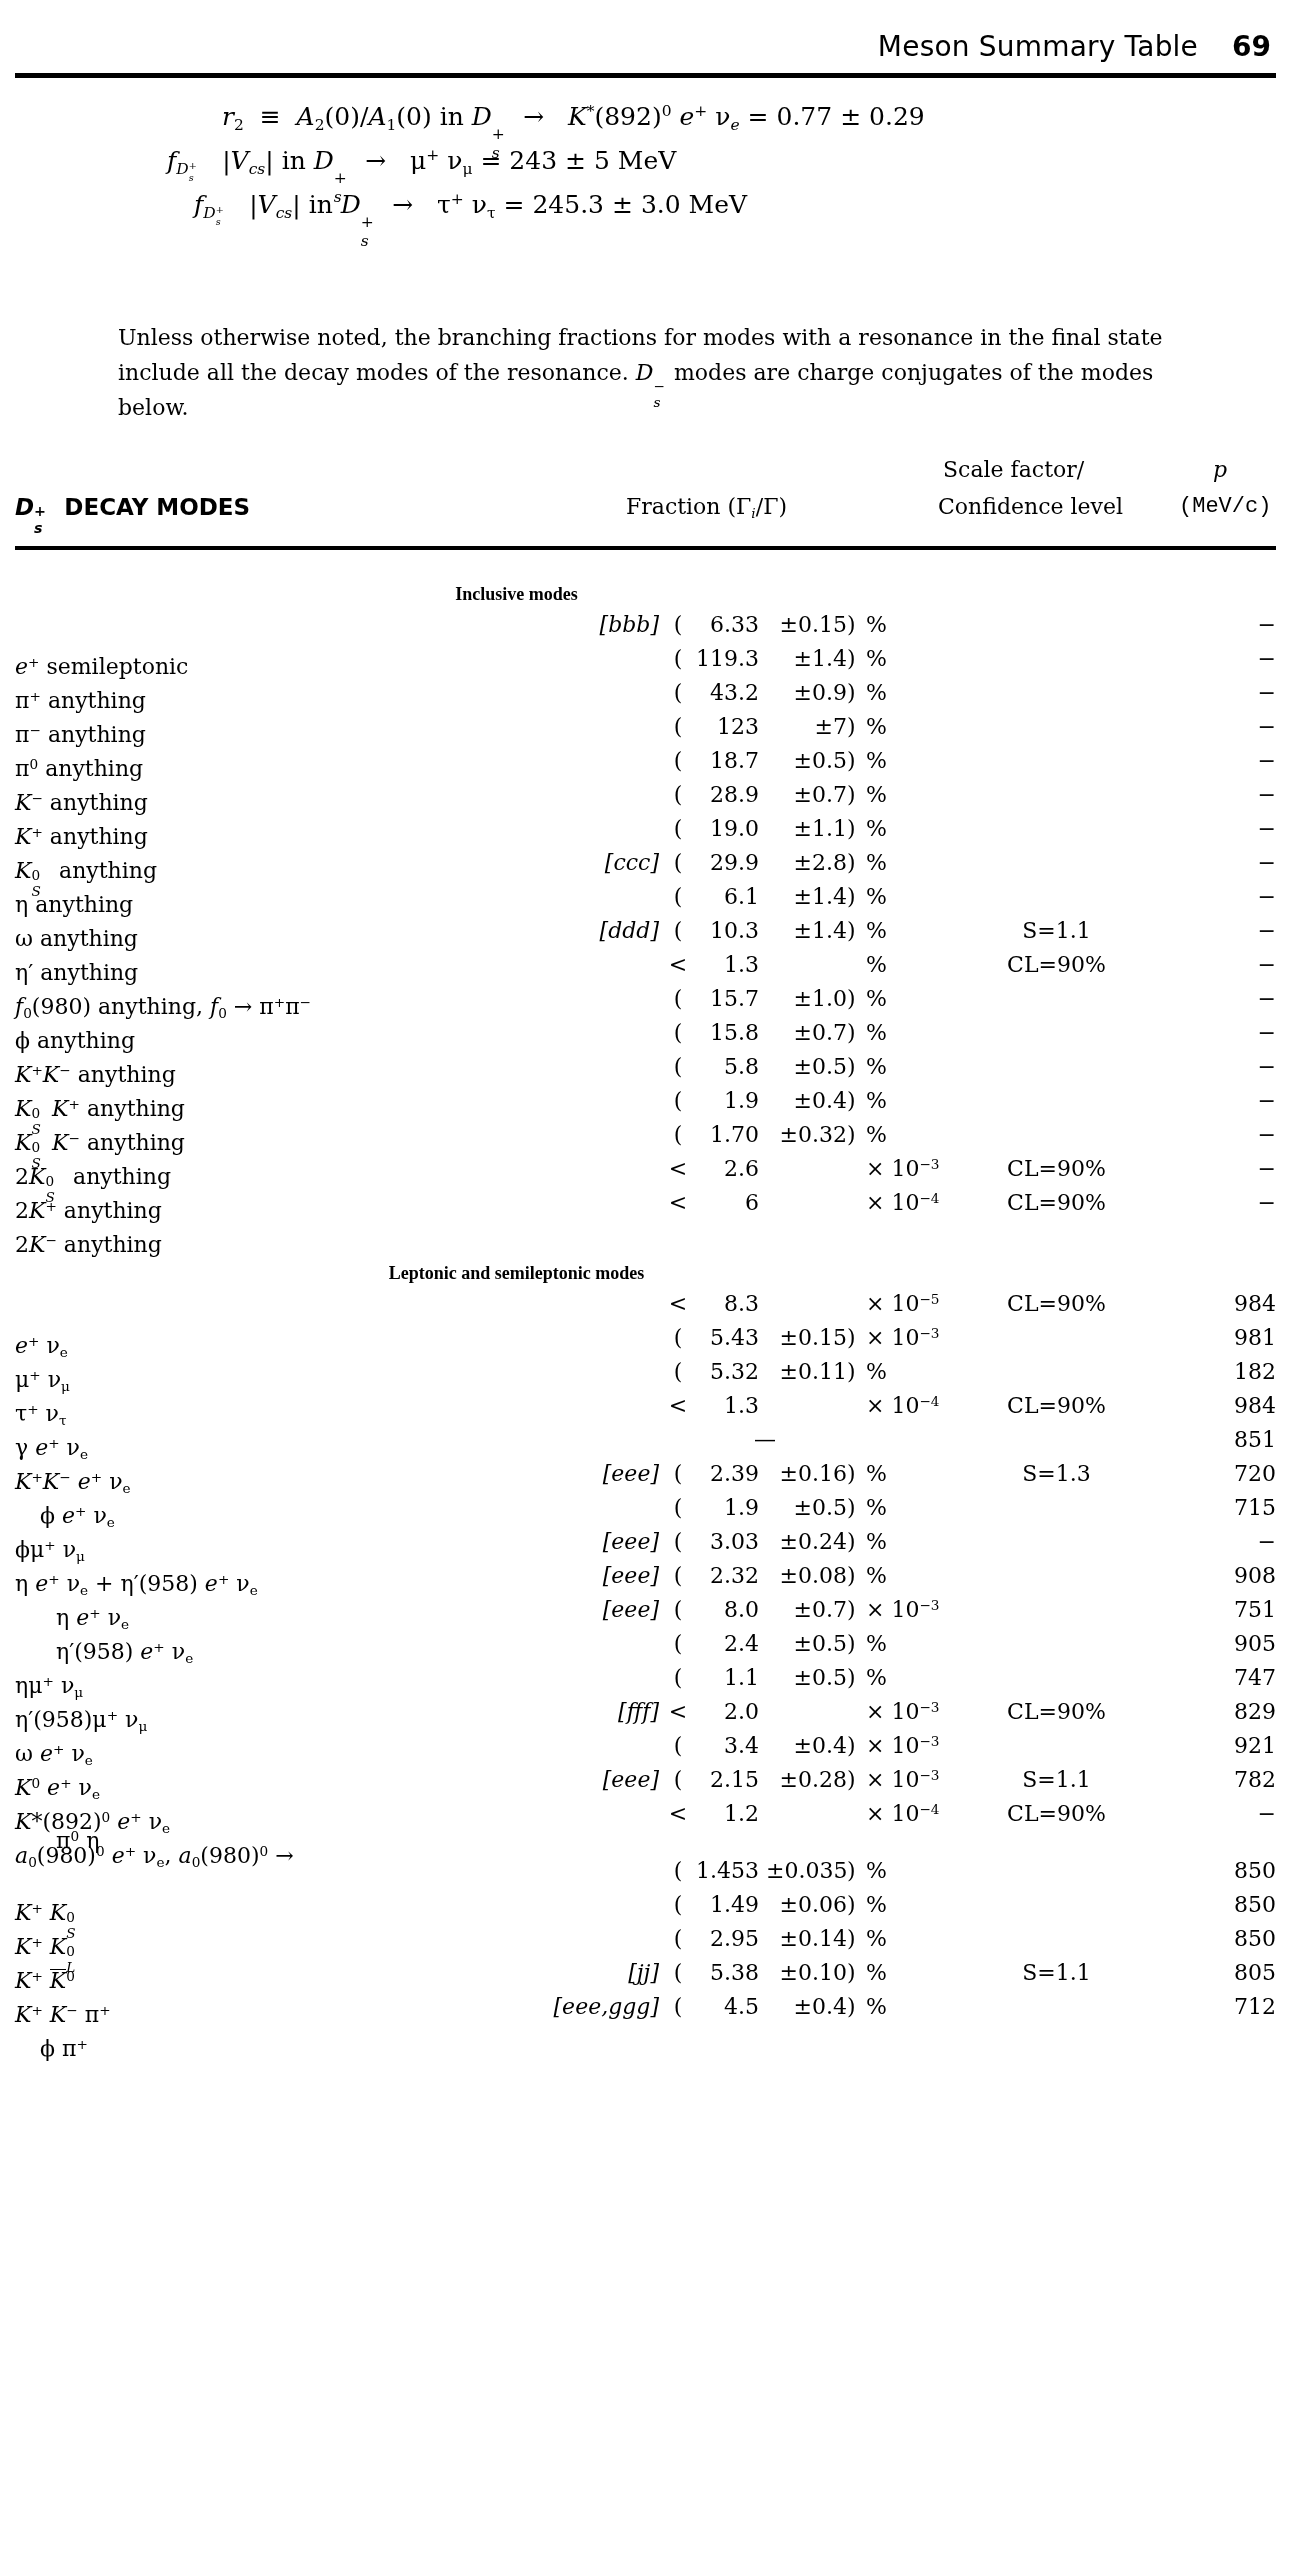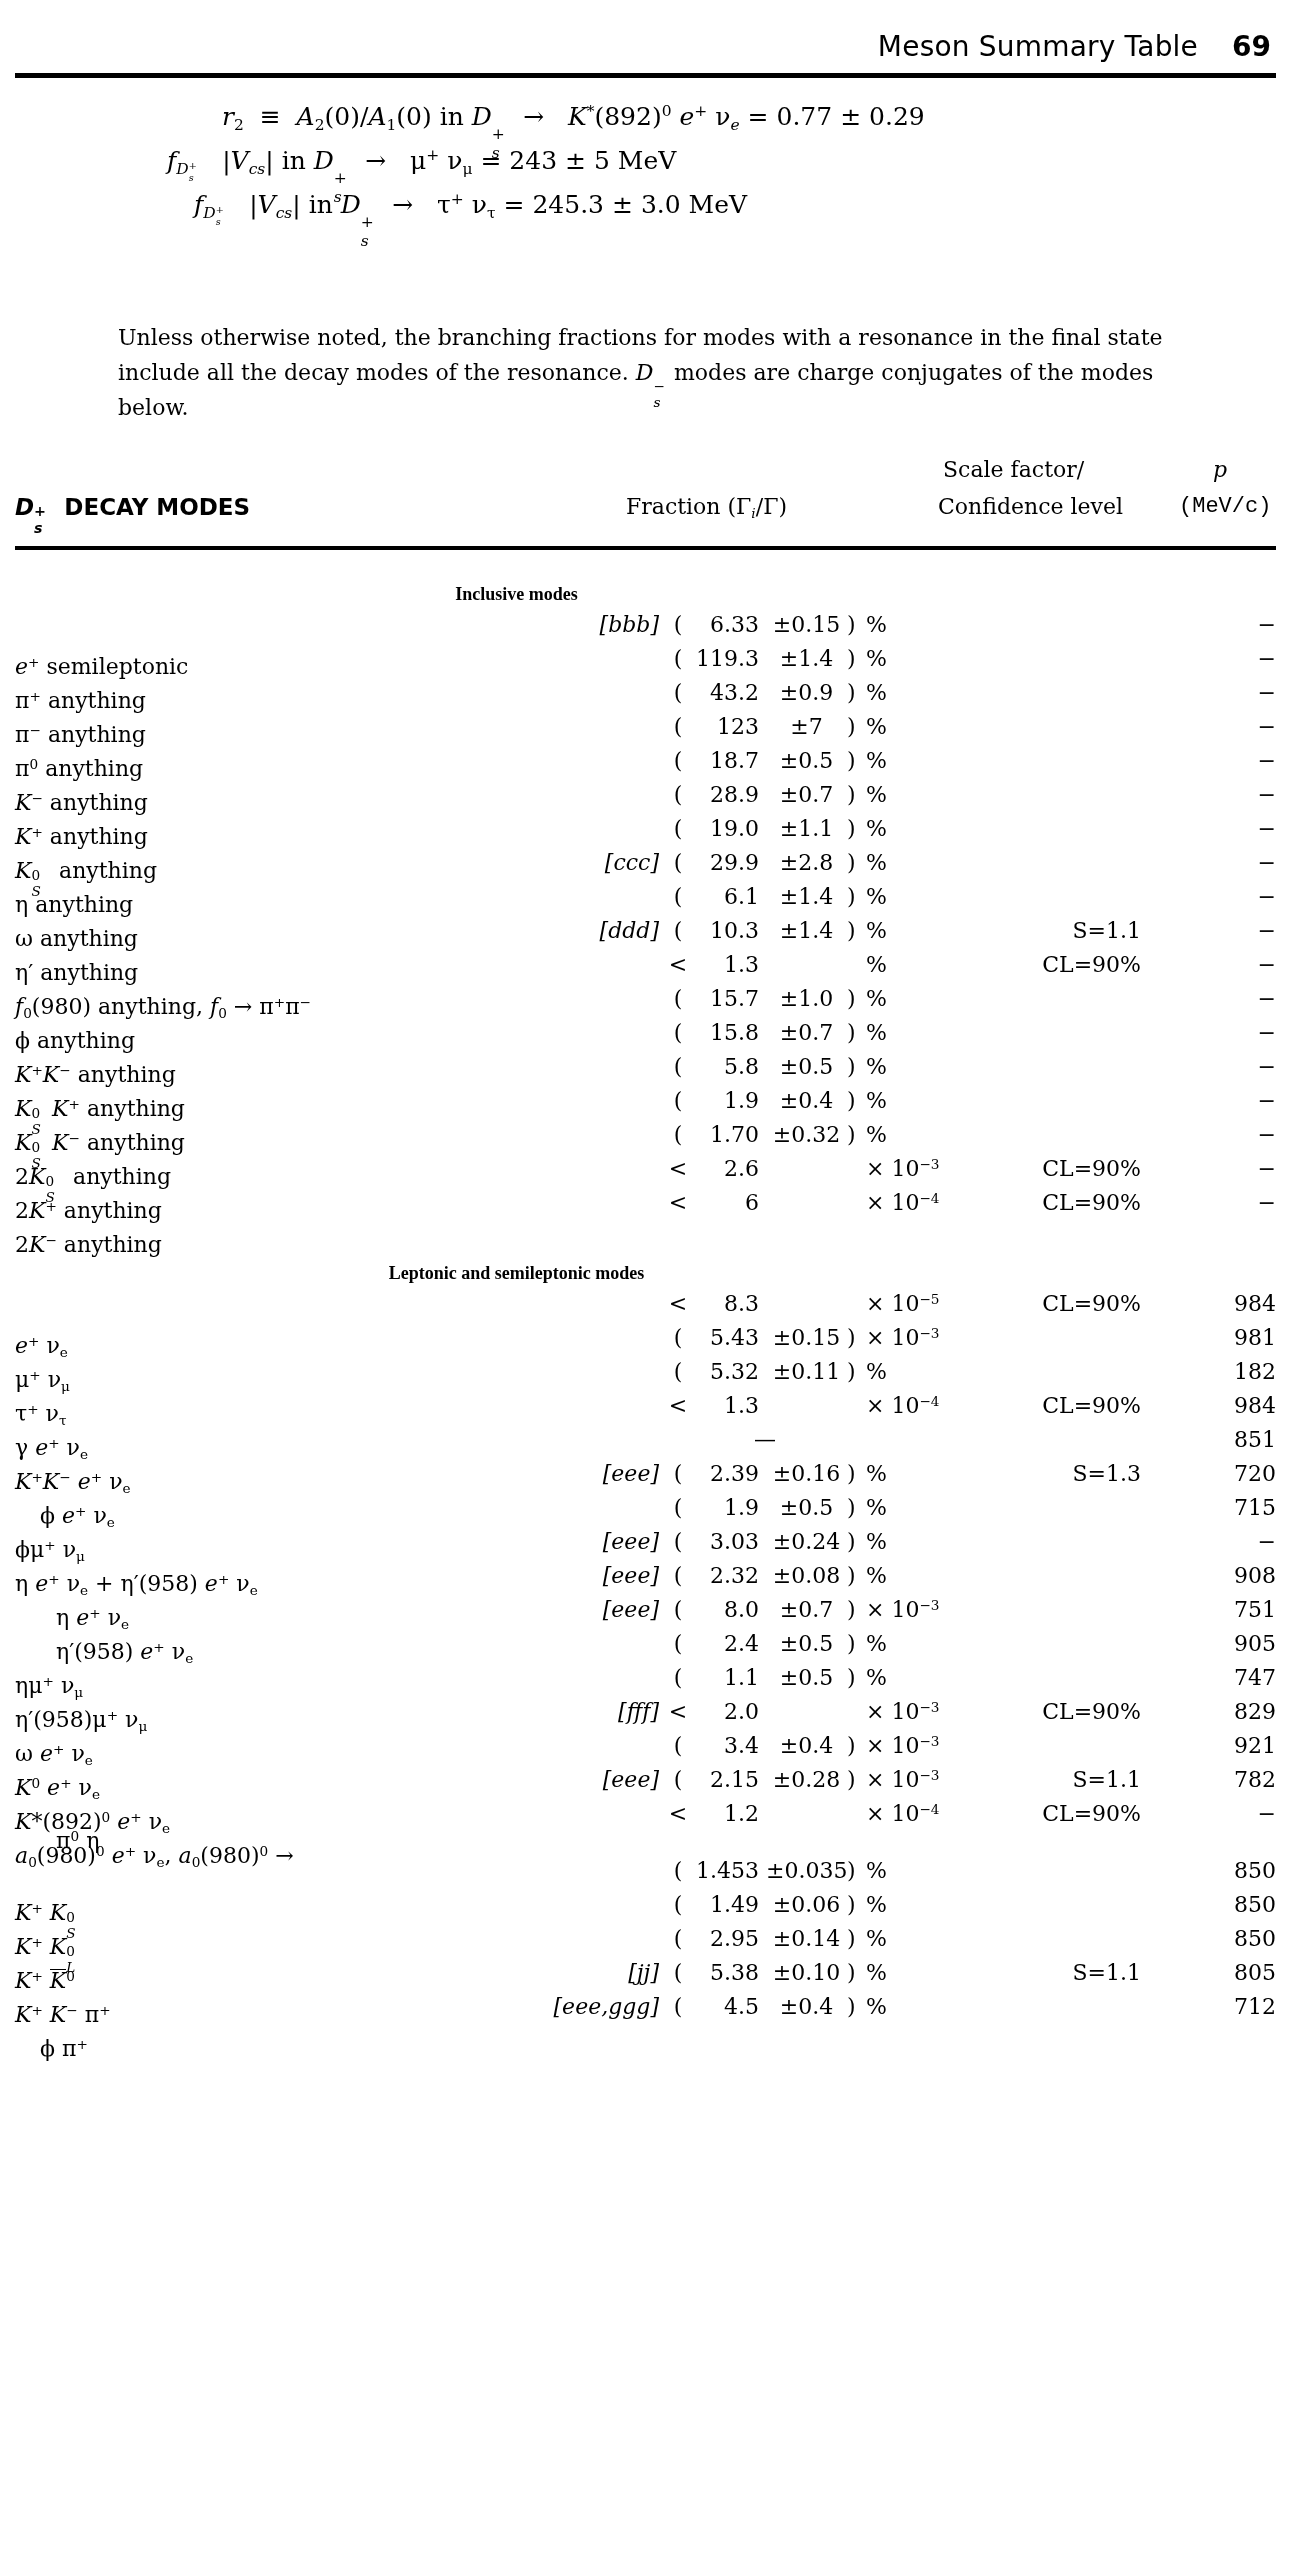--- a/index.html
+++ b/index.html
@@ -212,21 +212,21 @@
     top: 1.7px;
     width: 78px;
     text-align: right;
     white-space: nowrap;
   }
   .c-pm {
     position: absolute;
     left: 766px;
     top: 1.7px;
     width: 81px;
-    text-align: center;
+    text-align: right;
     white-space: nowrap;
   }
   .c-close {
     position: absolute;
     left: 847px;
     top: 1.7px;
     width: 15px;
     text-align: left;
   }
   .c-unit {
@@ -235,21 +235,21 @@
     top: 1.7px;
     width: 110px;
     text-align: left;
     white-space: nowrap;
   }
   .c-sf {
     position: absolute;
     left: 972px;
     top: 1.7px;
     width: 169px;
-    text-align: right;
+    text-align: center;
     white-space: nowrap;
   }
   .c-p {
     position: absolute;
     left: 1150px;
     top: 1.7px;
     width: 126px;
     text-align: right;
     white-space: nowrap;
   }

